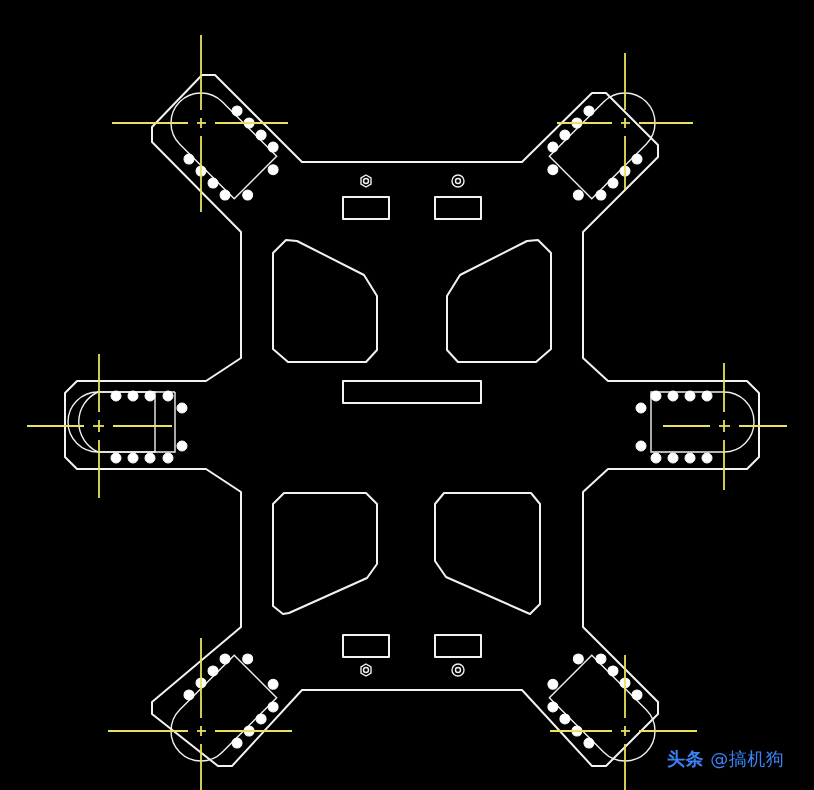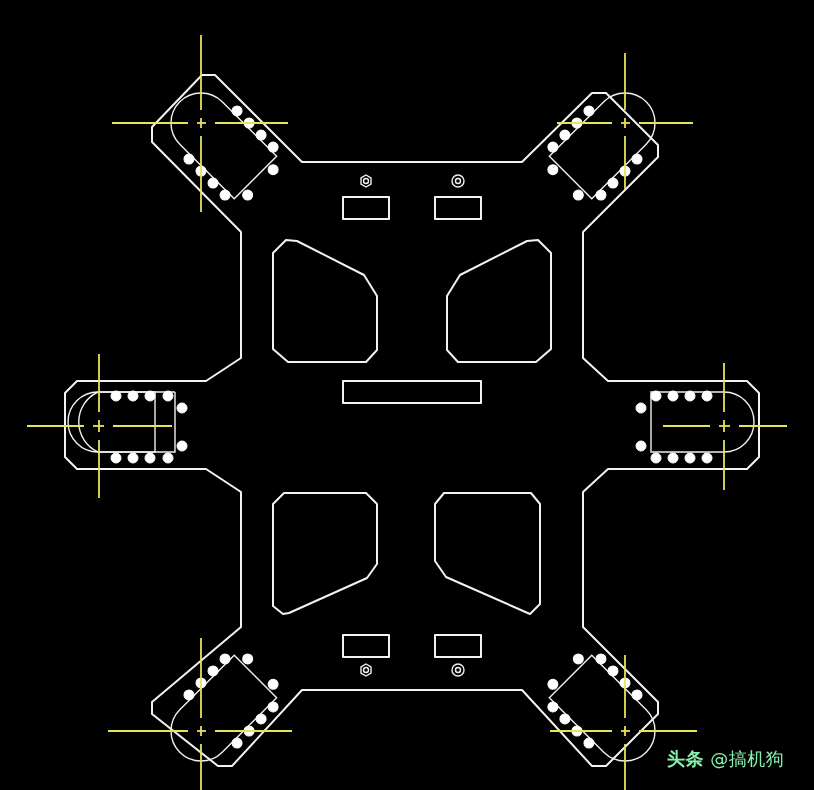--- a/index.html
+++ b/index.html
@@ -2,21 +2,21 @@
 <html><head>
 <meta charset="utf-8">
 <style>
   html,body{margin:0;padding:0;background:#000;}
   body{width:814px;height:790px;position:relative;overflow:hidden;font-family:"DejaVu Sans",sans-serif;}
   svg{position:absolute;left:0;top:0;}
   .ol{fill:none;stroke:#f2f2f2;stroke-width:2;stroke-linejoin:round;}
   .thin{fill:none;stroke:#f0f0f0;stroke-width:1.4;}
   .cl{stroke:#e8e35a;stroke-width:1.8;fill:none;}
   .hole{fill:#fff;stroke:#fff;stroke-width:1;}
-  .wm{position:absolute;left:667px;top:747px;color:#86efac;font-size:18px;letter-spacing:0.5px;white-space:nowrap;}
+  .wm{position:absolute;left:667px;top:747px;color:#3b82f6;font-size:18px;letter-spacing:0.5px;white-space:nowrap;}
   .wm b{font-weight:bold;}
 </style>
 </head>
 <body>
 
 <svg width="814" height="790" viewBox="0 0 814 790">
 
   <path class="ol" d="
     M 302,162 L 522,162 L 592,93 L 606,93 L 658,145 L 658,157 L 583,232 L 583,358 L 608,381 L 747,381 L 759,393 L 759,457 L 747,469 L 608,469 L 583,492 L 583,627 L 658,702 L 658,714 L 606,766 L 592,766 L 522,690 L 302,690 L 232,766 L 218,766 L 152,714 L 152,702 L 241,627 L 241,492 L 206,469 L 77,469 L 65,457 L 65,393 L 77,381 L 206,381 L 241,358 L 241,232 L 152,142 L 152,127 L 202,75 L 215,75 Z"></path>
 

